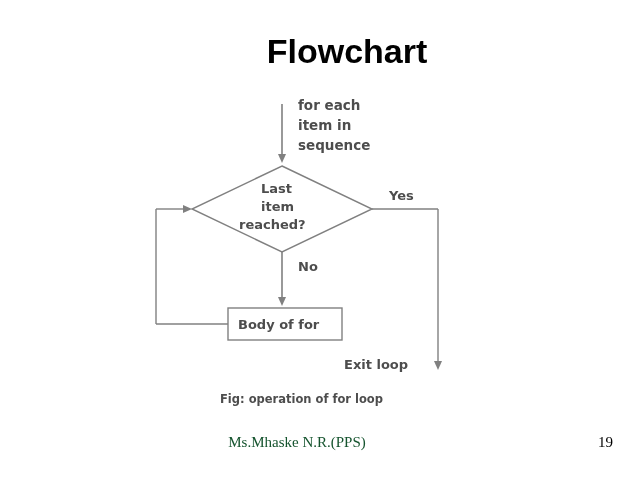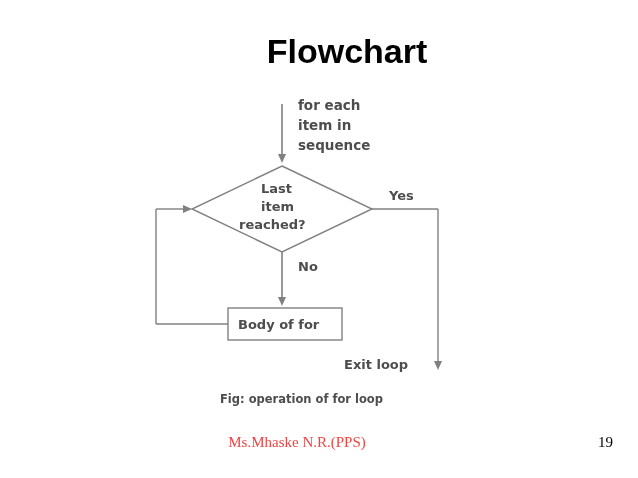--- a/index.html
+++ b/index.html
@@ -61,21 +61,21 @@
     height: 20px;
   }
   .footer-center {
     position: absolute;
     left: 0;
     top: 0;
     width: 594px;
     text-align: center;
     font-family: "Liberation Serif", serif;
     font-size: 15px;
-    color: #ef4444;
+    color: #14532d;
   }
   .footer-page {
     position: absolute;
     right: 25px;
     top: 0;
     font-family: "Liberation Serif", serif;
     font-size: 15px;
     color: #000000;
   }
 </style>

